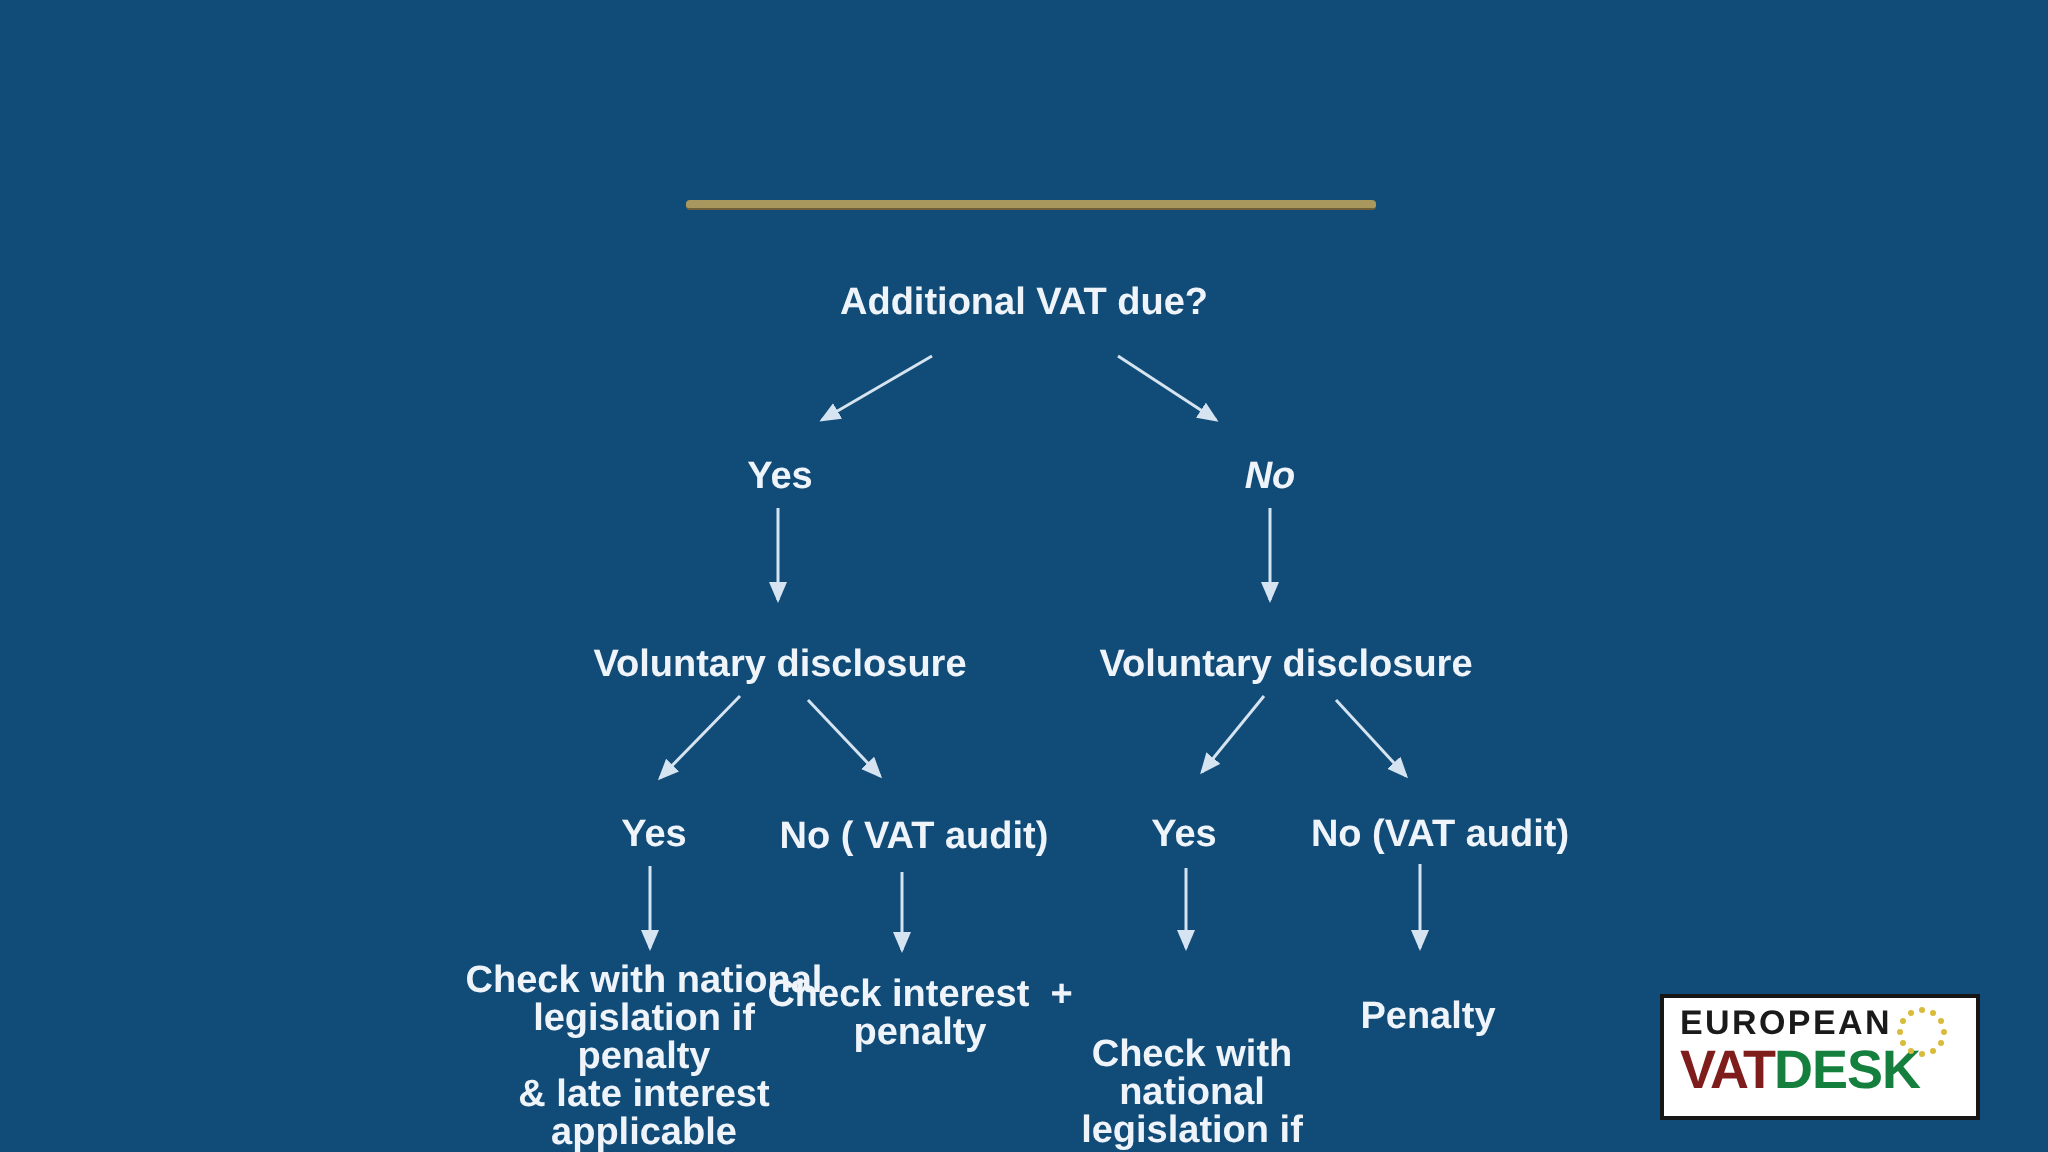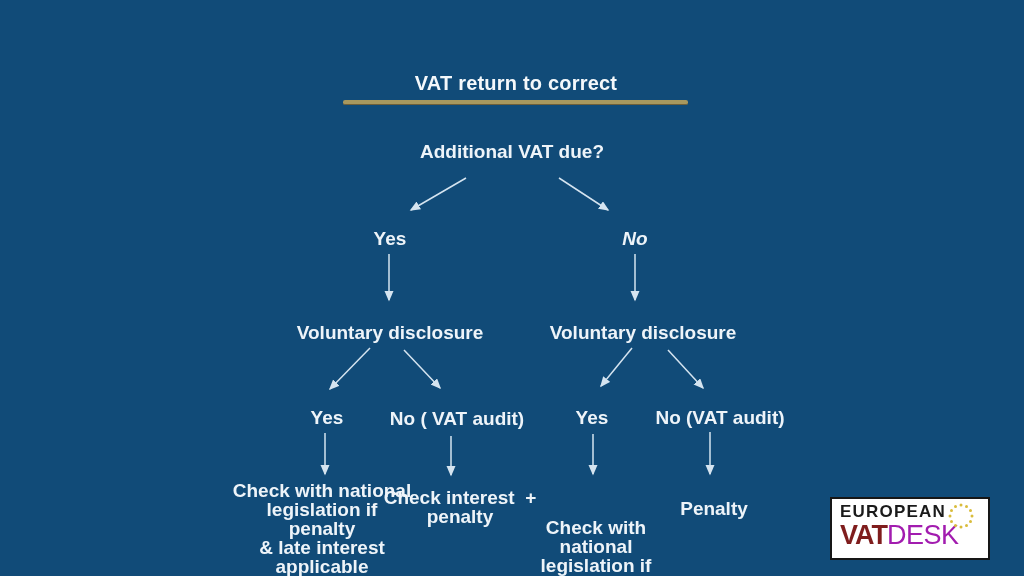--- a/index.html
+++ b/index.html
@@ -82,36 +82,35 @@
     line-height: 1.0;
     margin-top: 1px;
     white-space: nowrap;
   }
   .logo-vat {
     color: #7f1d1d;
     font-weight: 800;
     letter-spacing: -1px;
   }
   .logo-desk {
-    color: #a21caf;
-    font-weight: 400;
+    color: #15803d;
+    font-weight: 700;
     letter-spacing: -0.5px;
     text-align: right;
   }
   .eu-stars {
     position: absolute;
     right: 13px; top: 3px;
   }
 </style>
 </head>
 <body>
 
 <div class="canvas">
 
-  <h1 class="page-title">VAT return to correct</h1>
   <div class="title-underline"></div>
 
   <svg class="arrows" width="1024" height="576" viewBox="0 0 1024 576">
     <defs>
       <marker id="ah" markerWidth="8" markerHeight="8" refX="6" refY="3" orient="auto">
         <path d="M0,0 L7,3 L0,6 Z" fill="#d5e4f0"></path>
       </marker>
     </defs>
     <g stroke="#d5e4f0" stroke-width="1.5" fill="none">
       <line x1="466" y1="178" x2="411" y2="210" marker-end="url(#ah)"></line>

